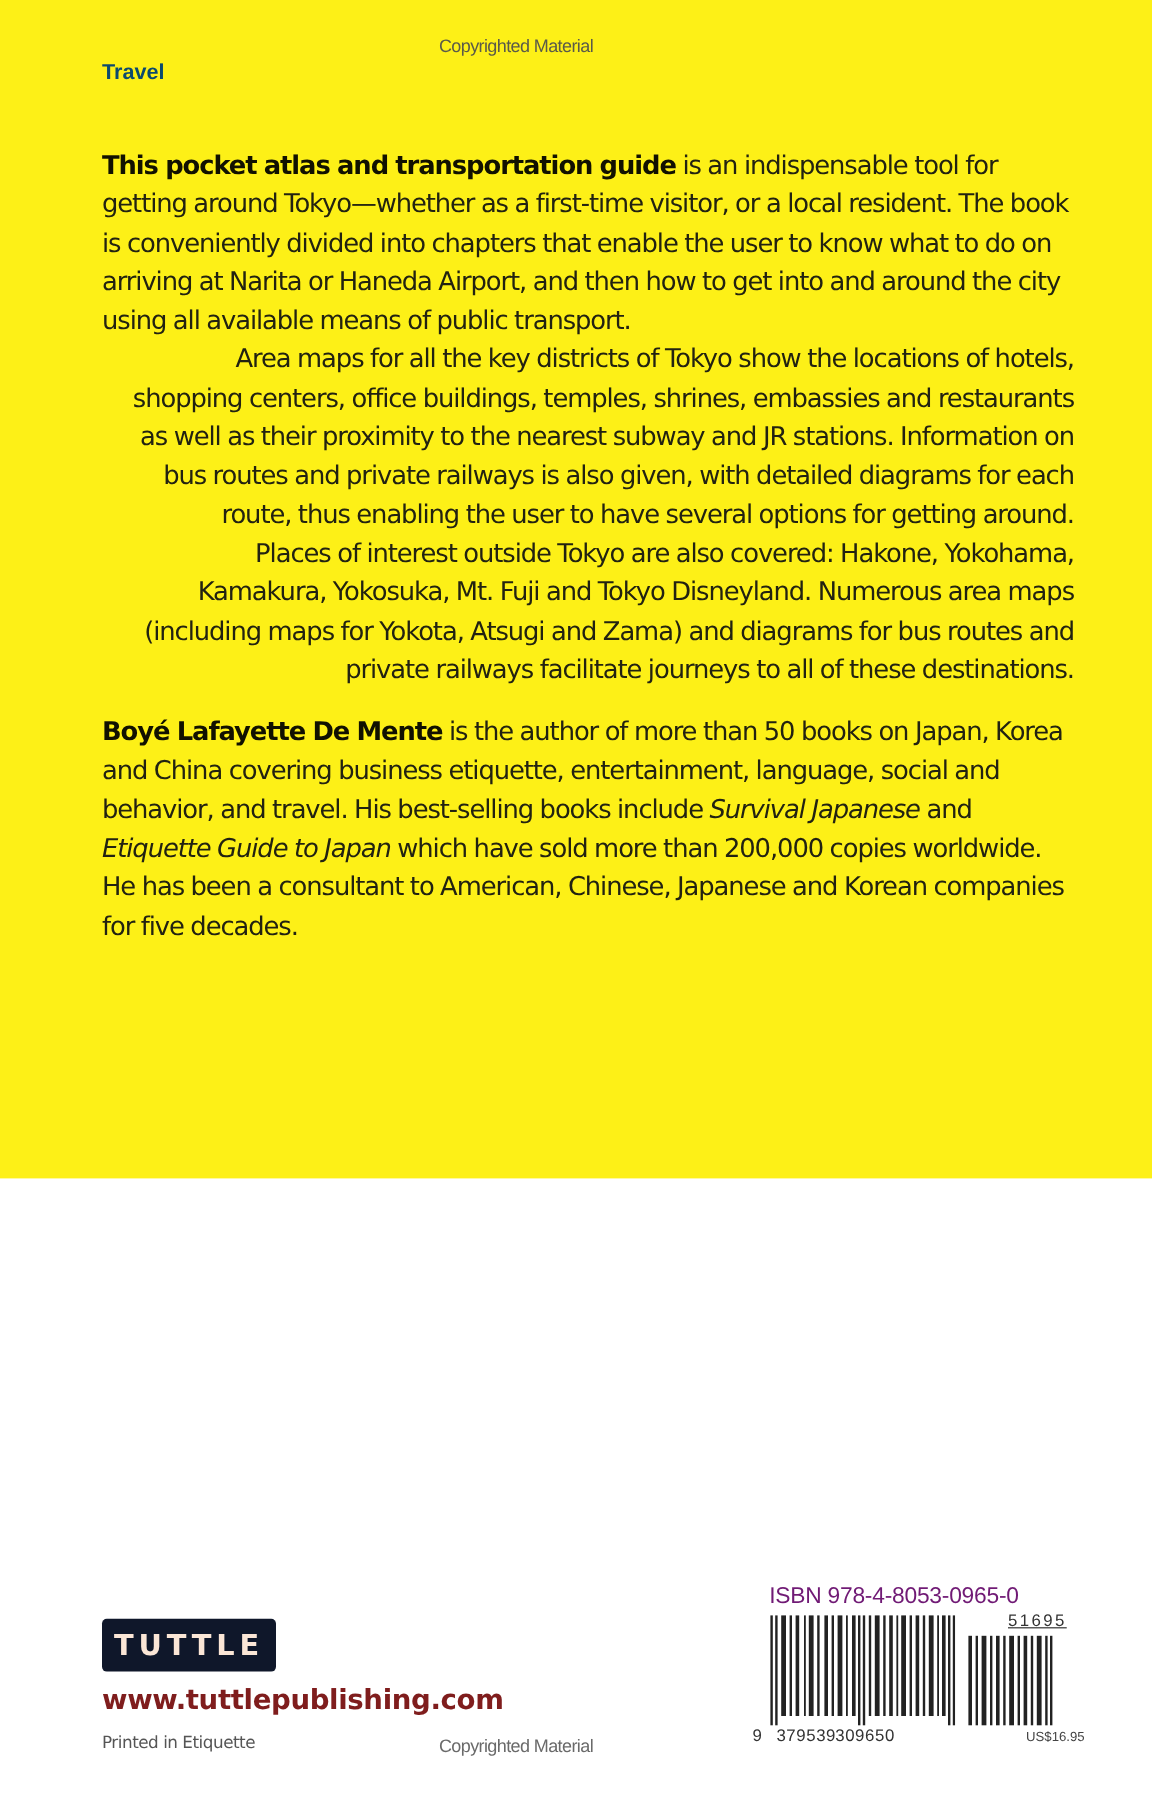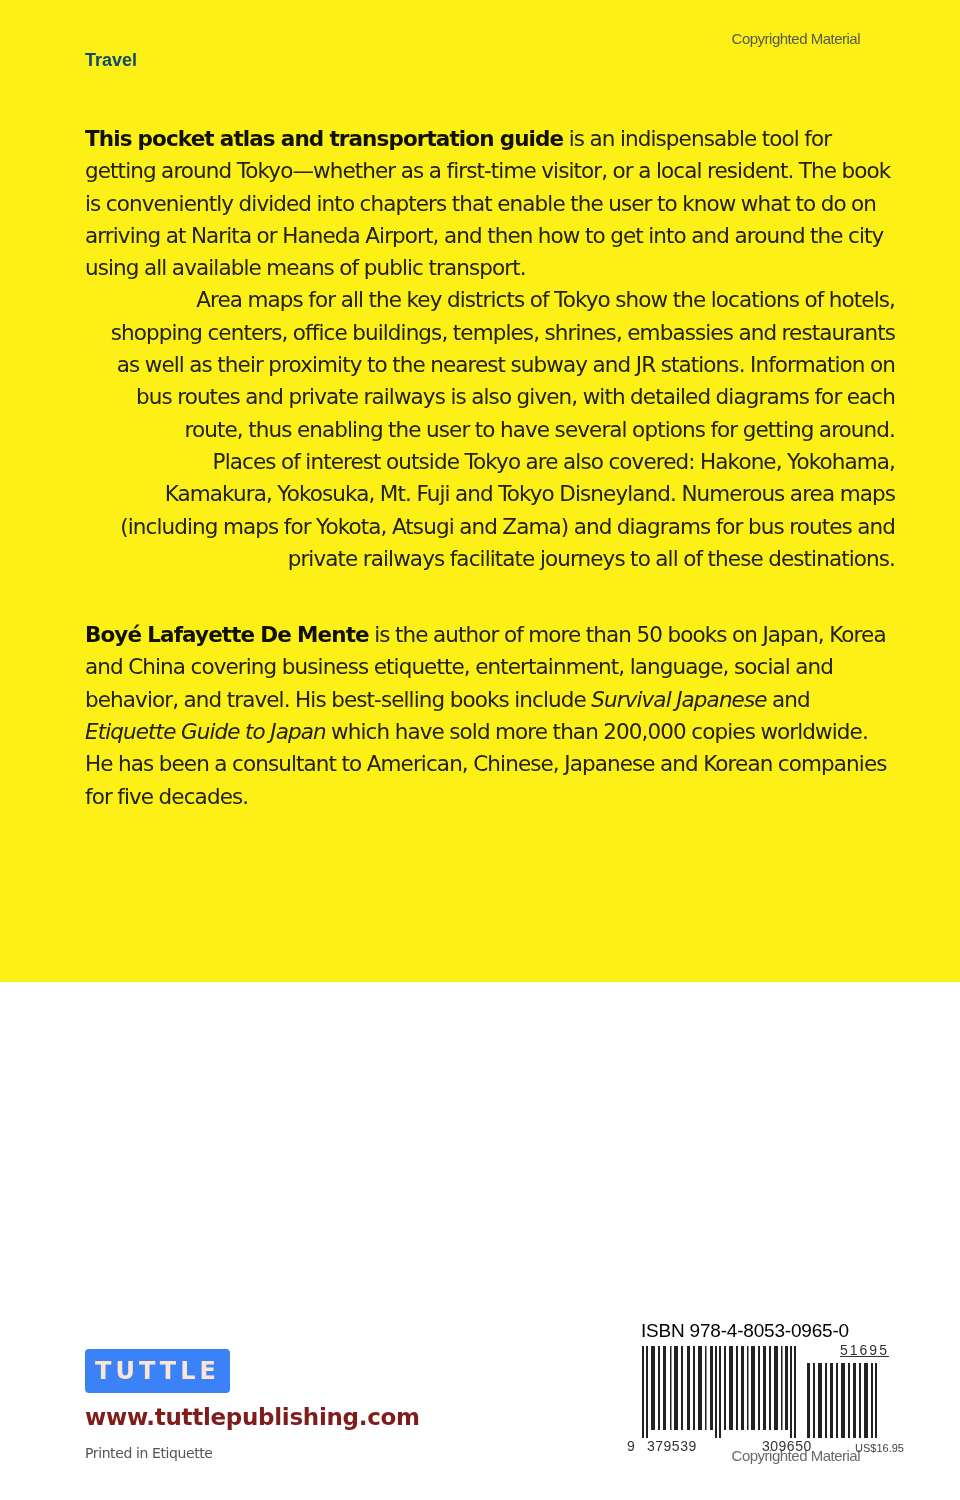--- a/index.html
+++ b/index.html
@@ -7,61 +7,61 @@
     width: 960px; height: 1500px; position: relative; overflow: hidden;
     background: #ffffff;
     font-family: "DejaVu Sans", "Liberation Sans", sans-serif;
     color: #1a1a0a;
   }
   .yellow {
     position: absolute; left: 0; top: 0; width: 960px; height: 982px;
     background: #fdf017;
   }
   .watermark {
-    position: absolute; left: 0; width: 860px; text-align: right;
+    position: absolute; left: 0; width: 860px; text-align: center;
     font-family: "Liberation Sans", sans-serif; font-size: 15px;
     color: #5a5a4a; letter-spacing: -0.5px;
   }
   .watermark.top { top: 30px; }
   .watermark.bottom { top: 1447px; color: #6a6a6a; }
   .category {
     position: absolute; left: 85px; top: 50px;
     font-family: "Liberation Sans", sans-serif; font-weight: bold;
     font-size: 18px; color: #0c4a6e;
   }
   .copy {
     position: absolute; left: 85px; top: 123px; width: 810px;
     font-size: 21.5px; line-height: 32.3px; color: #222211;
     letter-spacing: -0.9px; word-spacing: -0.5px;
   }
   .copy p { margin: 0; }
   .copy p.indent { text-indent: 22px; text-align: right; }
-  .copy p.author { margin-top: 44px; }
+  .copy p.author { margin-top: 20px; }
   .copy b { color: #111100; font-weight: bold; }
   .copy i { font-style: italic; }
   .tuttle-badge {
     position: absolute; left: 85px; top: 1349px; width: 145px; height: 44px;
-    background: #3b82f6; border-radius: 4px;
+    background: #0f172a; border-radius: 4px;
     display: flex; align-items: center; justify-content: center;
     color: #fbe6d6; font-family: "DejaVu Sans", sans-serif; font-weight: bold;
     font-size: 24px; letter-spacing: 4px;
   }
   .website {
     position: absolute; left: 85px; top: 1404px;
     font-family: "DejaVu Sans", sans-serif; font-weight: bold;
     font-size: 23px; color: #7f1d1d; letter-spacing: -0.3px;
   }
   .printed {
     position: absolute; left: 85px; top: 1445px;
     font-family: "DejaVu Sans", sans-serif; font-size: 14px; color: #555;
     letter-spacing: -0.4px;
   }
   .isbn-label {
     position: absolute; left: 641px; top: 1320px;
-    font-family: "Liberation Sans", sans-serif; font-size: 19px; color: #000000;
+    font-family: "Liberation Sans", sans-serif; font-size: 19px; color: #701a75;
     letter-spacing: -0.2px;
   }
   .barcode-main {
     position: absolute; left: 640px; top: 1346px; width: 156px; height: 92px;
   }
   .barcode-addon {
     position: absolute; left: 806px; top: 1363px; width: 72px; height: 75px;
   }
   .bar-digits {
     position: absolute; top: 1438px; font-family: "Liberation Sans", sans-serif;
@@ -147,15 +147,15 @@
     <rect x="47" y="0" width="3" height="75"></rect>
     <rect x="53" y="0" width="2" height="75"></rect>
     <rect x="58" y="0" width="4" height="75"></rect>
     <rect x="65" y="0" width="2" height="75"></rect>
     <rect x="69" y="0" width="2" height="75"></rect>
   </g>
 </svg>
 
 <div class="bar-digits" style="left:627px;">9</div>
 <div class="bar-digits" style="left:647px;">379539</div>
-<div class="bar-digits" style="left:762px;">309650</div>
+<div class="bar-digits" style="left:696px;">309650</div>
 <div class="addon-digits">51695</div>
 <div class="price">US$16.95</div>
 
 </body></html>

